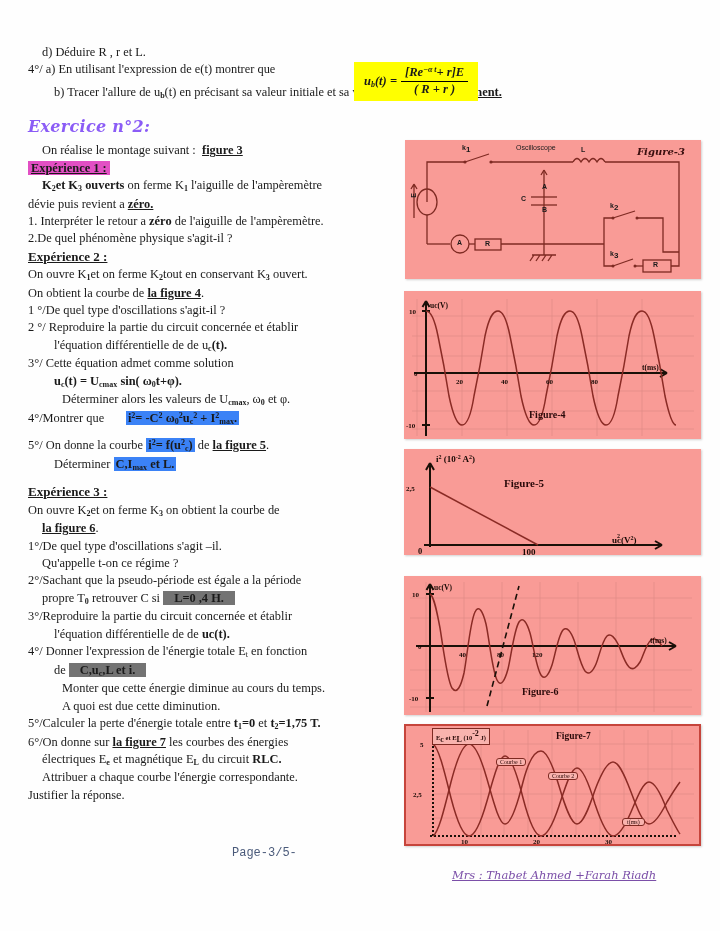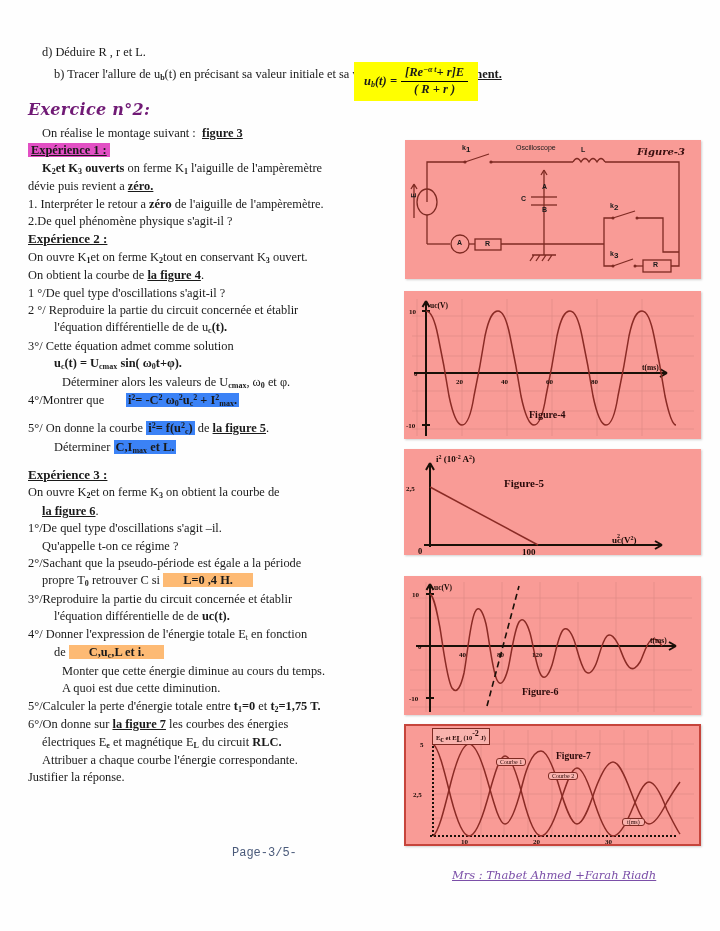--- a/index.html
+++ b/index.html
@@ -9,27 +9,27 @@
 
   
   .textcol{position:absolute;left:28px;top:44px;width:372px;}
   .ln{font-size:12.4px;line-height:1.32;margin:0 0 1px 0;white-space:nowrap;}
   .ind1{padding-left:14px;}
   .ind2{padding-left:26px;}
   .ind3{padding-left:34px;}
   b{font-weight:bold;}
   .u{text-decoration:underline;}
   .hl-y{background:#3b82f6;padding:0 2px;}
-  .hl-c{background:#fdba74;padding:0 20px;}
+  .hl-c{background:#737373;padding:0 11px;}
   .hl-m{background:#e24fc4;color:#1a1a1a;padding:0 3px;}
   sub{font-size:8px;vertical-align:-2px;}
   sup{font-size:8px;vertical-align:4px;}
 
   .exo-title{font-family:"DejaVu Serif",serif;font-style:italic;font-weight:bold;
-             font-size:16px;color:#701a75;margin:16px 0 6px 0;letter-spacing:.3px;}
+             font-size:16px;color:#8b5cf6;margin:16px 0 6px 0;letter-spacing:.3px;}
   .spacer{height:9px;}
   .spacer-s{height:5px;}
 
   
   .formula{position:absolute;left:354px;top:62px;background:#ffff00;
            padding:4px 10px 5px 10px;font-family:"Liberation Serif",serif;
            font-size:12px;display:flex;align-items:center;gap:4px;}
   .formula .lhs{font-style:italic;font-weight:bold;font-size:12.5px;}
   .frac{display:inline-flex;flex-direction:column;align-items:center;line-height:1.08;}
   .frac .num{border-bottom:1.4px solid #000;padding:0 4px 1px 4px;font-weight:bold;font-style:italic;font-size:12.5px;}
@@ -58,20 +58,23 @@
 </style>
 </head>
 <body>
 
 <div class="page">
 
   <div class="textcol">
 
     <p class="ln ind1">
       <span>d)  Déduire R , r et L.</span>
+    </p>
+    <p class="ln">
+      <span>4°/  a) En utilisant l'expression de e(t) montrer que</span>
     </p>
     <div class="spacer-s"></div>
     <p class="ln ind2">
       <span>b) Tracer l'allure de u</span><b><sub>b</sub></b><span>(t) en précisant sa valeur initiale et sa valeur en </span><b class="u">régime permanent.</b>
     </p>
 
     <div class="exo-title">Exercice n°2:</div>
 
     <p class="ln ind1">
       <span>On réalise le montage suivant :</span> &nbsp;<b class="u">figure 3</b>
@@ -409,21 +412,21 @@
            C249,98 255,88 261,76 C267,66 271,60 274,56"></path>
       <text class="tick" x="14" y="21">5</text>
       <text class="tick" x="7" y="71">2,5</text>
       <text class="tick" x="55" y="118">10</text>
       <text class="tick" x="127" y="118">20</text>
       <text class="tick" x="199" y="118">30</text>
     </svg>
     <div style="position:absolute;left:26px;top:2px;background:#f9b3ae;border:1px solid #7e2a22;
                 padding:0px 3px;font-size:6.5px;font-weight:bold;color:#2a0a08;
                 font-family:'Liberation Serif',serif;">E<sub>c</sub> et E<sub>L</sub> (10<sup>-2</sup> J)</div>
-    <div class="fig-label" style="left:150px;top:5px;font-size:9.5px;margin-top:20px;">Figure-7</div>
+    <div class="fig-label" style="left:150px;top:5px;font-size:9.5px;">Figure-7</div>
     <div style="position:absolute;left:90px;top:32px;background:#f9b3ae;border:1px solid #7e2a22;
                 border-radius:3px;padding:0px 3px;font-size:6px;color:#2a0a08;
                 font-family:'Liberation Serif',serif;">Courbe 1</div>
     <div style="position:absolute;left:142px;top:46px;background:#f9b3ae;border:1px solid #7e2a22;
                 border-radius:3px;padding:0px 3px;font-size:6px;color:#2a0a08;
                 font-family:'Liberation Serif',serif;">Courbe 2</div>
     <div style="position:absolute;left:216px;top:92px;background:#f9b3ae;border:1px solid #7e2a22;
                 border-radius:3px;padding:0px 4px;font-size:6px;color:#2a0a08;
                 font-family:'Liberation Serif',serif;">t(ms)</div>
   </div>

